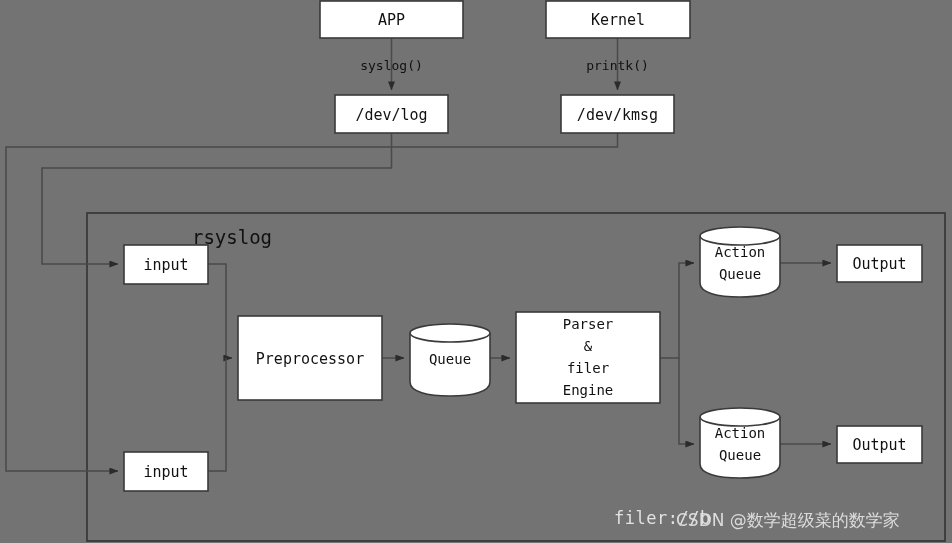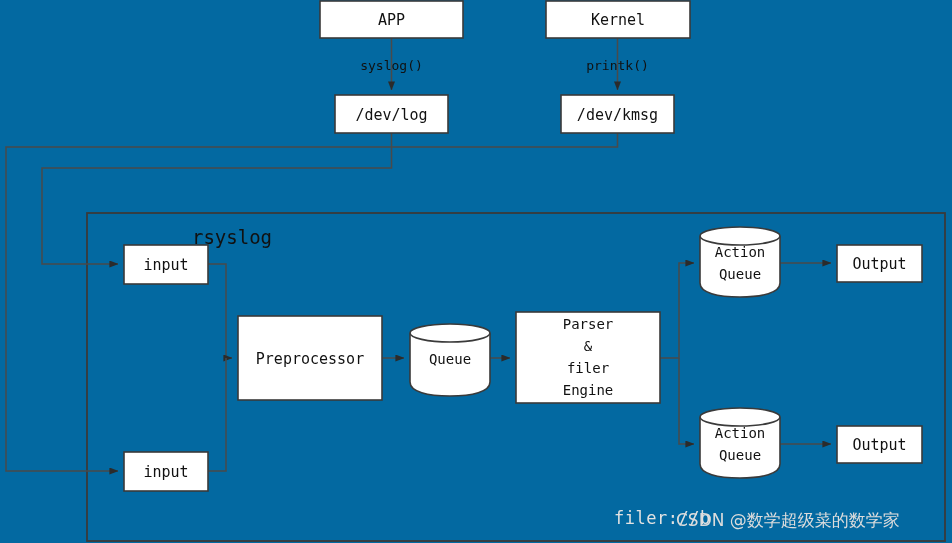--- a/index.html
+++ b/index.html
@@ -4,21 +4,21 @@
 <style>
   html, body {
     margin: 0;
     padding: 0;
     background: #ffffff;
   }
   #page {
     position: relative;
     width: 952px;
     height: 543px;
-    background: #0369a1;
+    background: #737373;
     overflow: hidden;
     font-family: "DejaVu Sans Mono", "Liberation Mono", monospace;
   }
   svg.diagram {
     position: absolute;
     left: 0;
     top: 0;
     width: 952px;
     height: 543px;
   }

